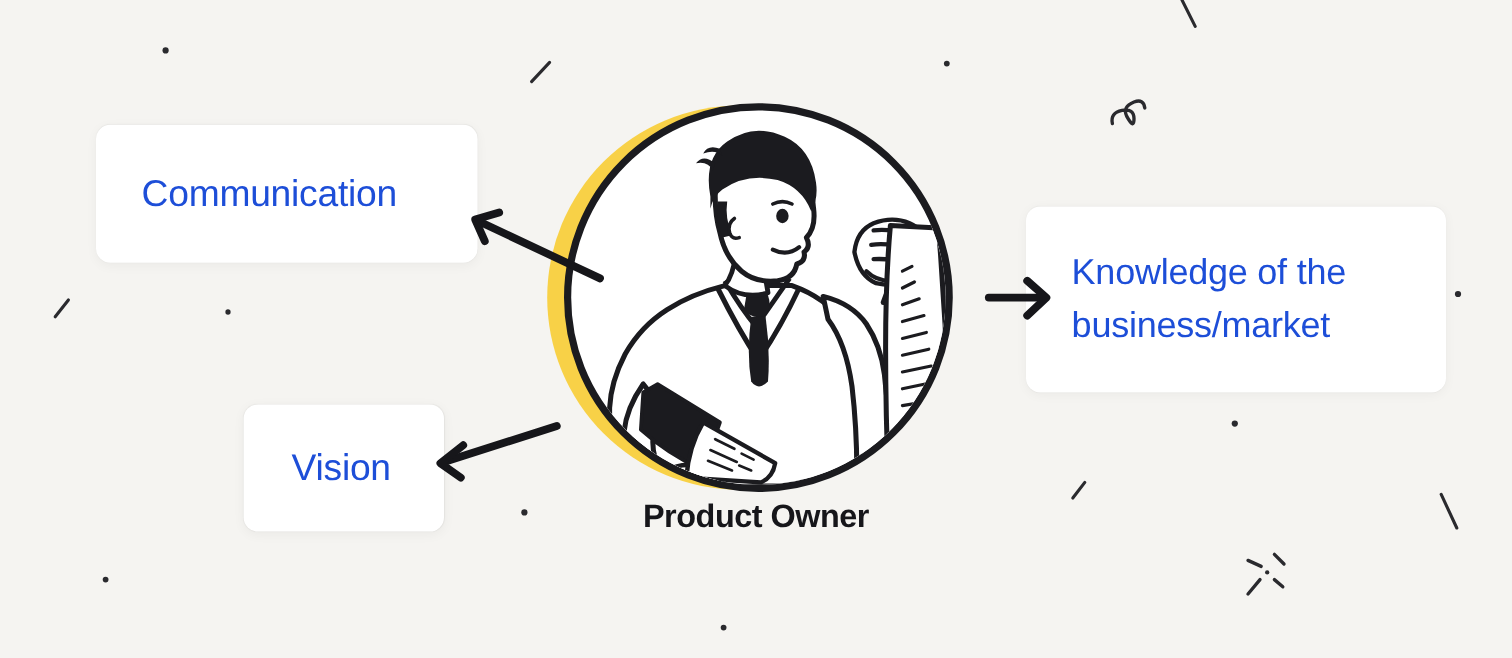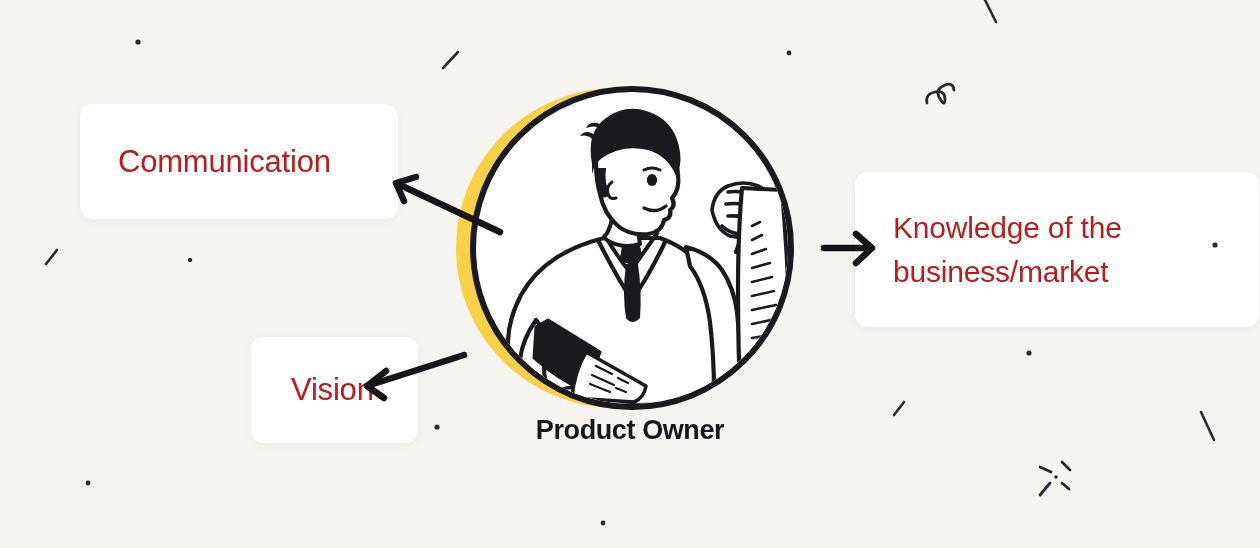--- a/index.html
+++ b/index.html
@@ -27,21 +27,21 @@
   .label-box {
     position: absolute;
     background: #ffffff;
     border-radius: 12px;
     box-shadow: 0 2px 10px rgba(0,0,0,0.045), 0 0 1px rgba(0,0,0,0.05);
     display: flex;
     align-items: center;
     box-sizing: border-box;
   }
   .label-text {
-    color: #b91c1c;
+    color: #1d4ed8;
     font-family: "Liberation Sans", sans-serif;
     font-weight: 400;
     letter-spacing: -0.2px;
     white-space: pre-line;
   }
 
   #box-communication {
     left: 80px;
     top: 104px;
     width: 318px;
@@ -52,31 +52,30 @@
     font-size: 31px;
     line-height: 36px;
   }
 
   #box-vision {
     left: 203px;
     top: 337px;
     width: 167px;
     height: 106px;
     padding-left: 40px;
-    margin-left: 48px;
   }
   #box-vision .label-text {
     font-size: 31px;
     line-height: 36px;
   }
 
   #box-knowledge {
     left: 855px;
     top: 172px;
-    width: 404px;
+    width: 350px;
     height: 155px;
     padding-left: 38px;
   }
   #box-knowledge .label-text {
     font-size: 30px;
     line-height: 44px;
   }
 
   
   #caption {

